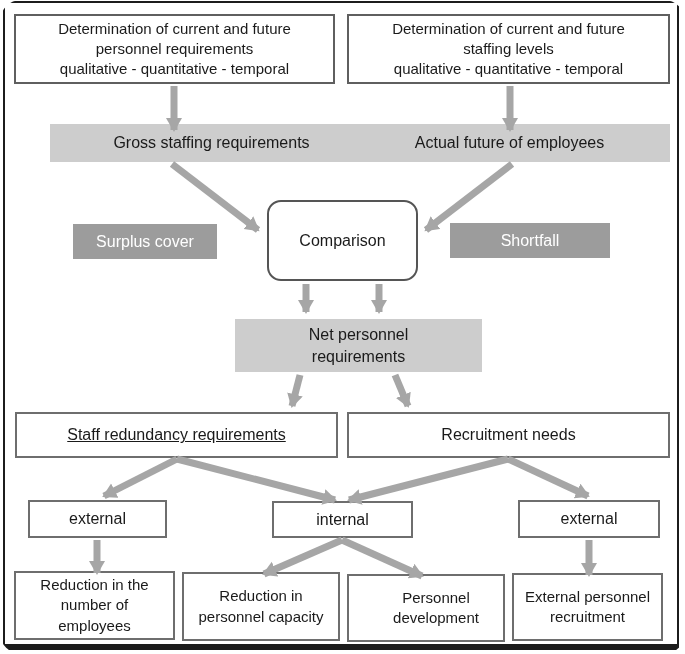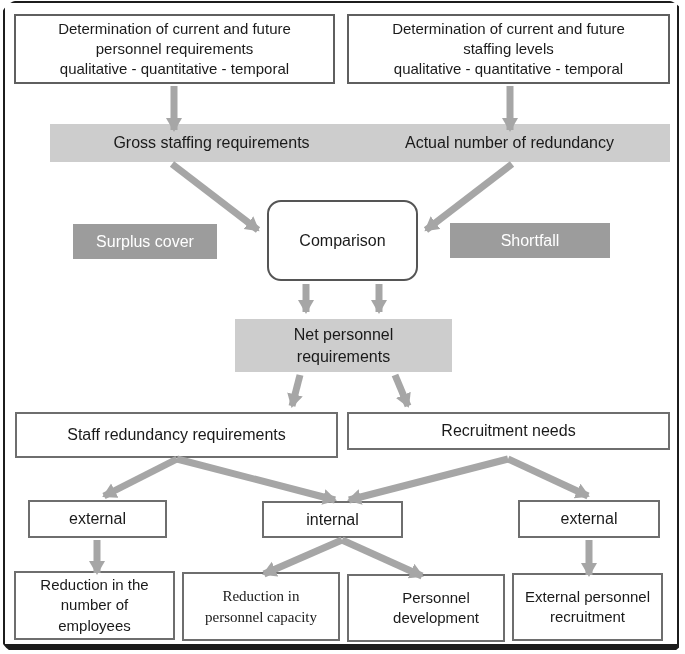--- a/index.html
+++ b/index.html
@@ -44,40 +44,40 @@
   <div id="frame"></div>
 
   <div class="node outlined" style="left:14px; top:14px; width:321px; height:70px;">Determination of current and future
 personnel requirements
 qualitative - quantitative - temporal</div>
   <div class="node outlined" style="left:347px; top:14px; width:323px; height:70px;">Determination of current and future
 staffing levels
 qualitative - quantitative - temporal</div>
 
   <div class="node light f16" style="left:6px; top:124px; width:323px; height:38px;margin-left:44px;">Gross staffing requirements</div>
-  <div class="node light f16" style="left:349px; top:124px; width:321px; height:38px;">Actual number of redundancy</div>
+  <div class="node light f16" style="left:349px; top:124px; width:321px; height:38px;">Actual future of employees</div>
 
   <div class="node dark" style="left:73px; top:224px; width:144px; height:35px;">Surplus cover</div>
   <div class="node dark" style="left:450px; top:223px; width:160px; height:35px;">Shortfall</div>
   <div class="node rounded" style="left:267px; top:200px; width:151px; height:81px;">Comparison</div>
 
-  <div class="node light f16" style="left:235px; top:319px; width:217px; height:53px;">Net personnel
+  <div class="node light f16" style="left:235px; top:319px; width:247px; height:53px;">Net personnel
 requirements</div>
 
-  <div class="node outlined2 f16" style="left:15px; top:412px; width:323px; height:46px;">Staff redundancy requirements</div>
-  <div class="node outlined2 f16" style="left:347px; top:412px; width:323px; height:38px;">Recruitment needs</div>
+  <div class="node outlined2 f16" style="left:15px; top:412px; width:323px; height:46px;text-decoration:underline;">Staff redundancy requirements</div>
+  <div class="node outlined2 f16" style="left:347px; top:412px; width:323px; height:46px;">Recruitment needs</div>
 
   <div class="node outlined2 f16" style="left:28px; top:500px; width:139px; height:38px;">external</div>
-  <div class="node outlined2 f16" style="left:262px; top:501px; width:141px; height:37px;">internal</div>
+  <div class="node outlined2 f16" style="left:272px; top:501px; width:141px; height:37px;">internal</div>
   <div class="node outlined2 f16" style="left:518px; top:500px; width:142px; height:38px;">external</div>
 
   <div class="node outlined2" style="left:14px; top:571px; width:161px; height:69px;">Reduction in the
 number of
 employees</div>
-  <div class="node outlined2" style="left:182px; top:572px; width:158px; height:69px;font-family:Liberation Serif, serif;">Reduction in
+  <div class="node outlined2" style="left:182px; top:572px; width:158px; height:69px;">Reduction in
 personnel capacity</div>
   <div class="node outlined2" style="left:347px; top:574px; width:158px; height:68px;padding-left:20px;">Personnel
 development</div>
   <div class="node outlined2" style="left:512px; top:573px; width:151px; height:68px;">External personnel
 recruitment</div>
 
   <svg id="arrows" viewBox="0 0 685 654">
     <defs>
       <marker id="ah" markerUnits="userSpaceOnUse" markerWidth="18" markerHeight="20" refX="12" refY="8" orient="auto">
         <path class="ah" d="M0,0 L14,8 L0,16 Z"></path>

